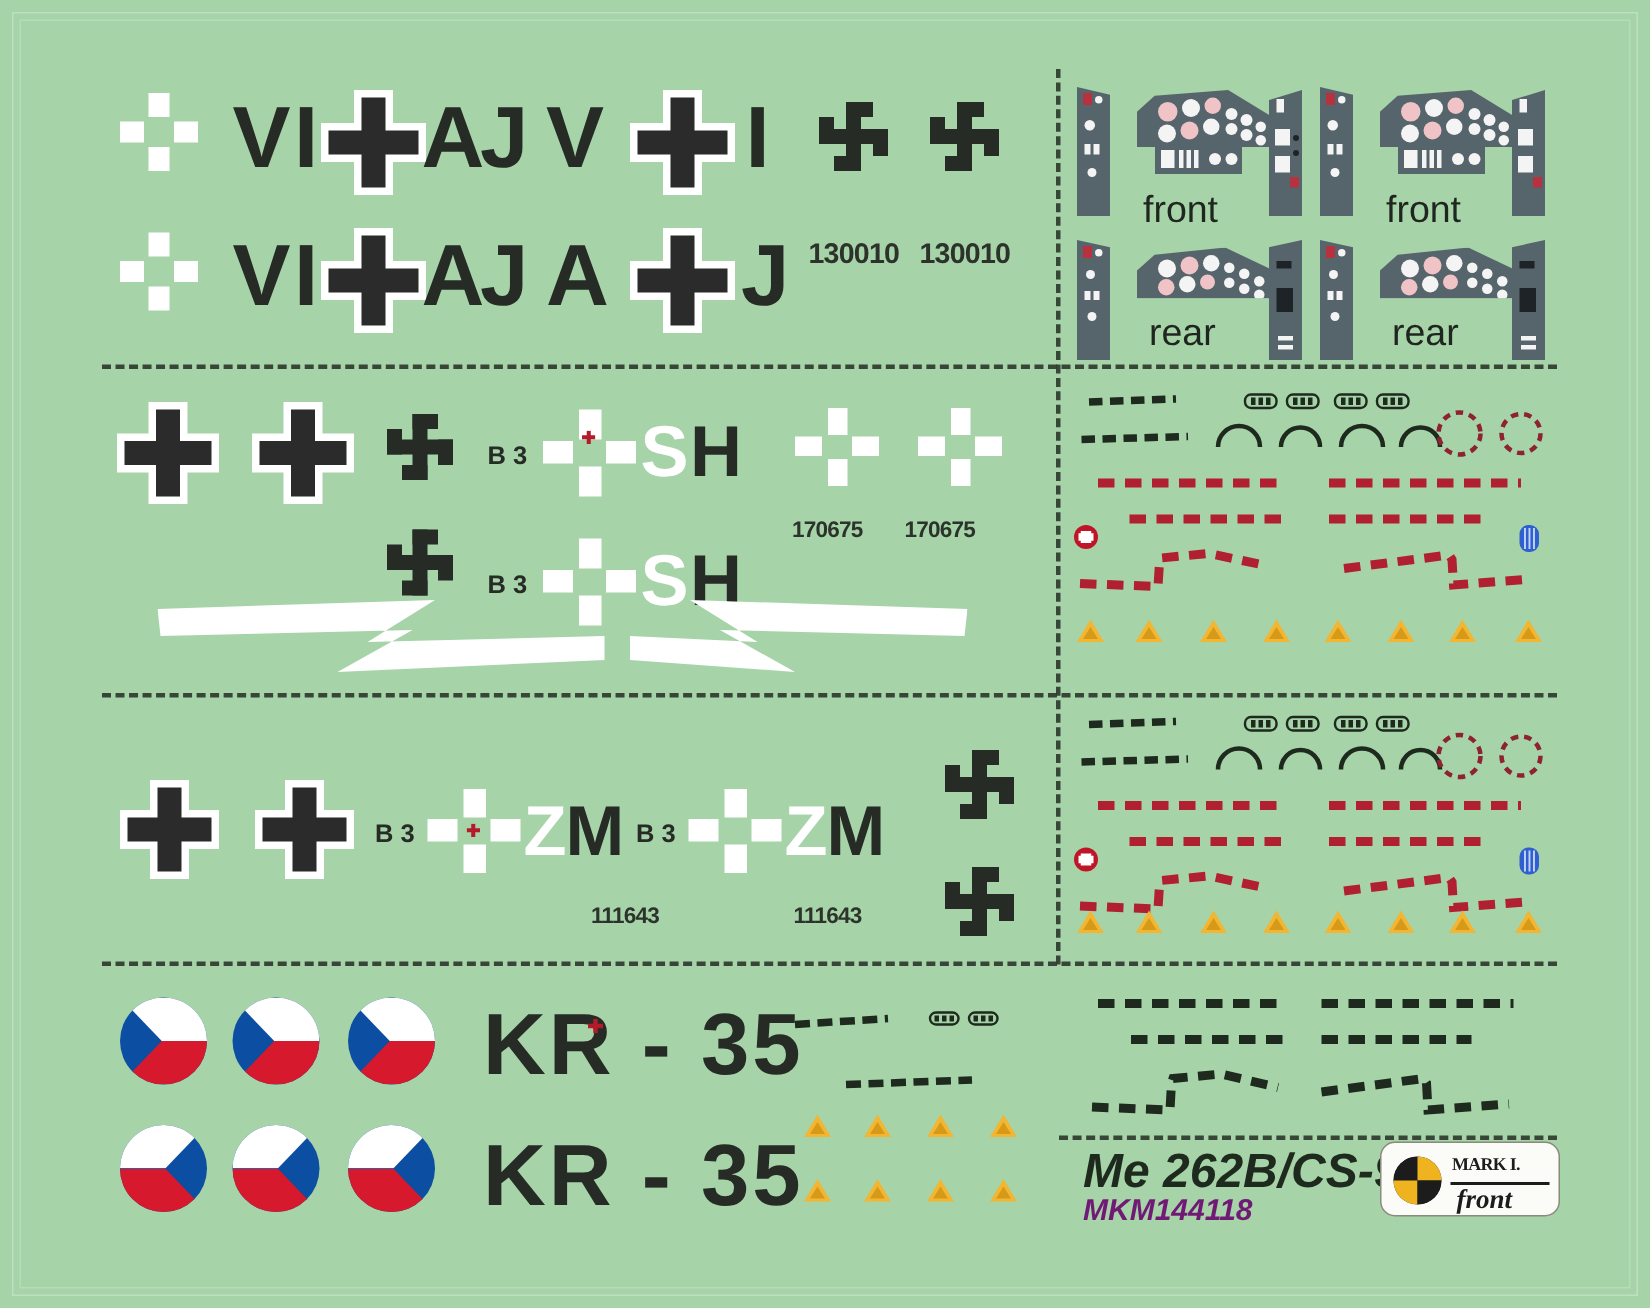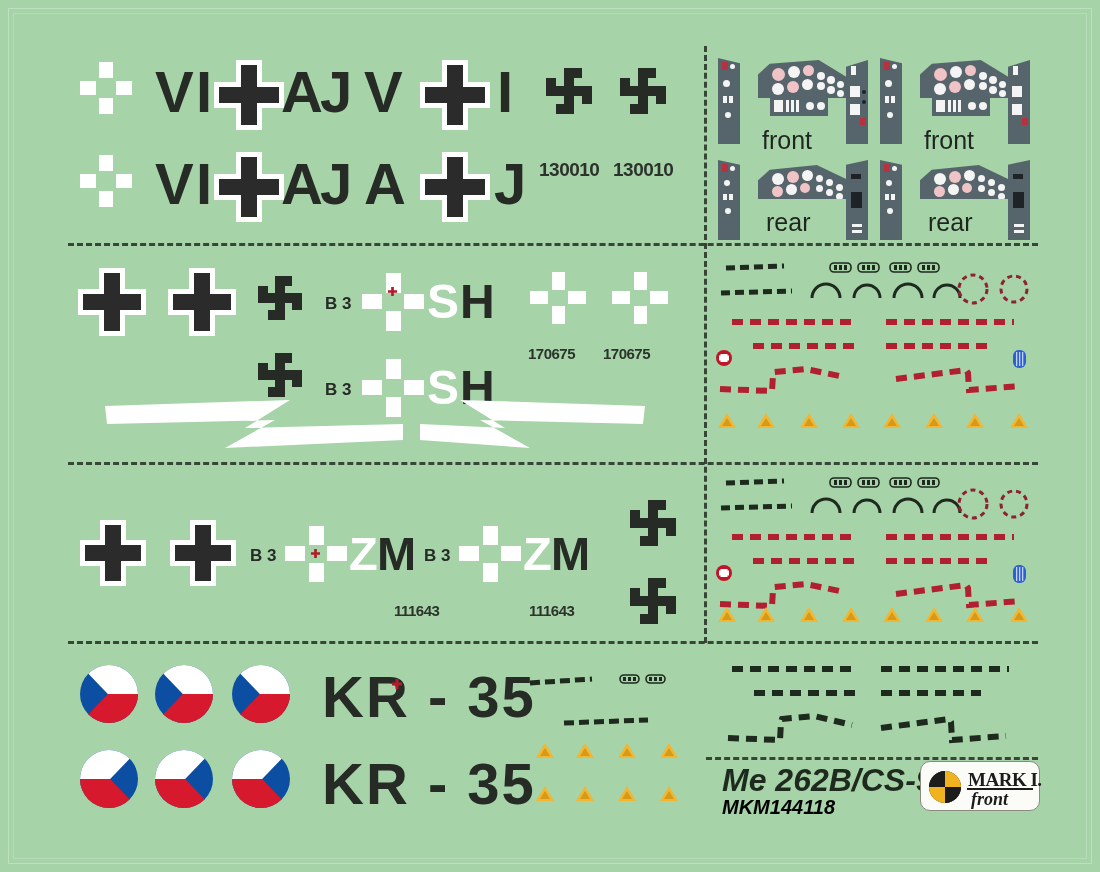--- a/index.html
+++ b/index.html
@@ -57,21 +57,21 @@
   .panel{position:absolute;background:#56656b;}
   .dial{position:absolute;border-radius:50%;background:#f4f4f4;}
   .dial.pink{background:#f0c3c6;}
   .sq{position:absolute;background:#f4f4f4;}
   .sq.dk{background:#1d2326;}
   .sq.rd2{background:#b8313f;}
   .lbl{position:absolute;font-family:"Liberation Sans",sans-serif;font-weight:400;color:#1f261f;white-space:nowrap;}
 
   
   .title-main{position:absolute;font-family:"Liberation Sans",sans-serif;font-style:italic;font-weight:700;color:#1d2a1d;white-space:nowrap;}
-  .title-sub{position:absolute;font-family:"Liberation Sans",sans-serif;font-style:italic;font-weight:700;color:#000000;white-space:nowrap;}
+  .title-sub{position:absolute;font-family:"Liberation Sans",sans-serif;font-style:italic;font-weight:700;color:#701a75;white-space:nowrap;}
   .logo-box{position:absolute;background:#fbfbf7;border:1.5px solid #8a8a7e;border-radius:10px;}
   .logo-circ{position:absolute;border-radius:50%;overflow:hidden;background:#1c1c1c;}
   .logo-circ .q{position:absolute;width:50%;height:50%;}
   .logo-mark{position:absolute;font-family:"Liberation Serif",serif;font-weight:700;color:#1c1c1c;white-space:nowrap;}
   .logo-models{position:absolute;font-family:"Liberation Serif",serif;font-weight:700;font-style:italic;color:#1c1c1c;white-space:nowrap;}
   .logo-rule{position:absolute;background:#1c1c1c;height:1.5px;}
 </style>
 </head>
 <body>
 
@@ -615,17 +615,17 @@
   <div class="title-main" style="left:722px;top:762px;font-size:32px;">Me 262B/CS-92</div>
   <div class="title-sub" style="left:722px;top:796px;font-size:20px;">MKM144118</div>
 
   <div class="logo-box" style="left:920px;top:761px;width:118px;height:48px;">
     <div class="logo-circ" style="left:8px;top:9px;width:32px;height:32px;">
       <div class="q" style="left:0;top:0;background:#1c1c1c;"></div>
       <div class="q" style="left:50%;top:0;background:#efb320;"></div>
       <div class="q" style="left:0;top:50%;background:#efb320;"></div>
       <div class="q" style="left:50%;top:50%;background:#1c1c1c;"></div>
     </div>
-    <div class="logo-mark" style="left:47px;top:7px;font-size:19px;letter-spacing:-.5px;">MARK I.</div>
+    <div class="logo-mark" style="left:47px;top:7px;font-size:12px;letter-spacing:-.5px;">MARK I.</div>
     <div class="logo-rule" style="left:46px;top:26px;width:66px;"></div>
     <div class="logo-models" style="left:50px;top:27px;font-size:18px;">front</div>
   </div>
 </div>
 
 </body></html>

